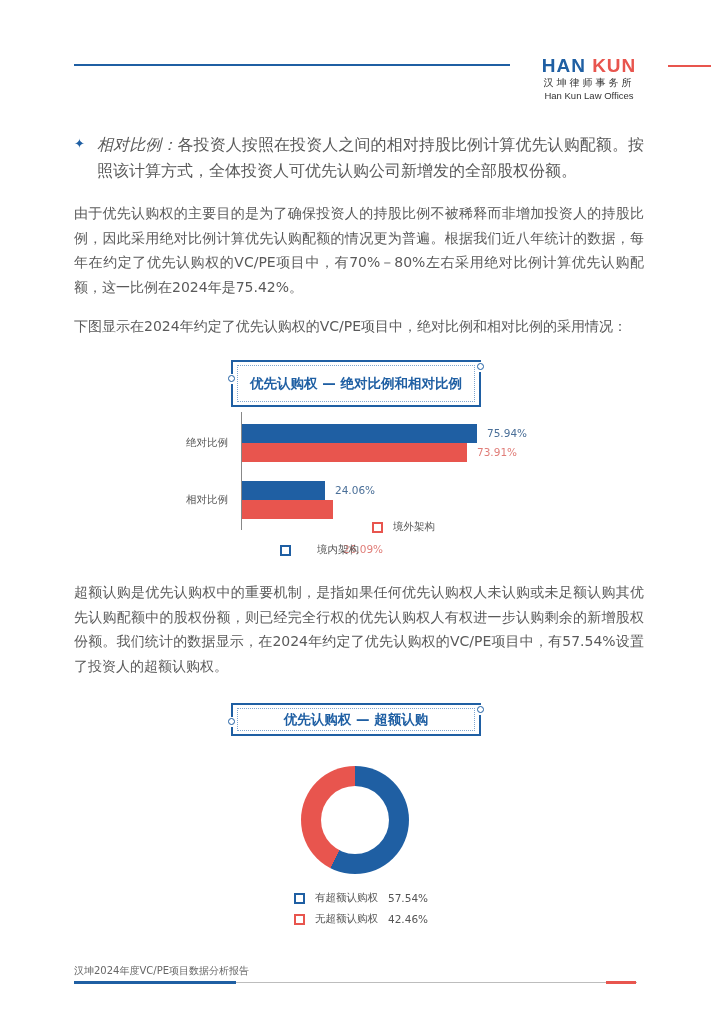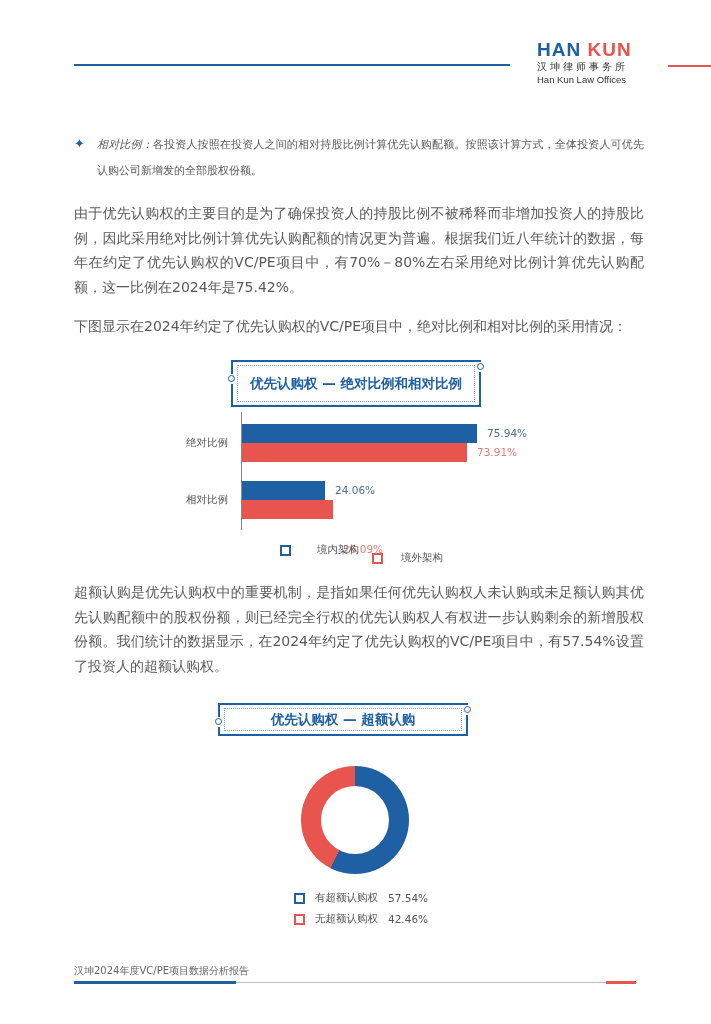--- a/index.html
+++ b/index.html
@@ -7,32 +7,32 @@
     width: 711px; height: 1024px; position: relative; overflow: hidden;
     background: #ffffff;
     font-family: "DejaVu Sans", "Liberation Sans", sans-serif;
     color: #555555;
   }
   .abs { position: absolute; }
 
   
   .hdr-line-blue { left: 74px; top: 64px; width: 436px; height: 2px; background: #1f5fa3; }
   .hdr-line-red  { left: 668px; top: 65px; width: 43px; height: 2px; background: #e8554e; }
-  .logo { left: 537px; top: 40px; width: 104px; }
+  .logo { left: 537px; top: 56px; width: 104px; text-align: center; }
   .logo-main { font-family: "Liberation Sans", sans-serif; font-weight: bold; font-size: 19px; letter-spacing: 1px; line-height: 20px; }
   .logo-main .han { color: #1f5fa3; }
   .logo-main .kun { color: #e8554e; }
   .logo-cn { font-size: 10px; color: #333; letter-spacing: 3px; line-height: 14px; margin-top: 0; }
   .logo-en { font-family: "Liberation Sans", sans-serif; font-size: 9.5px; color: #333; line-height: 12px; }
 
   
   .para { left: 74px; width: 570px; font-size: 14px; line-height: 24.5px; color: #5a5a5a; text-align: justify; }
   .bullet-row { left: 74px; top: 132px; width: 570px; }
   .bullet-icon { position: absolute; left: 0; top: 4px; color: #1f5fa3; font-size: 13px; }
-  .bullet-text { margin-left: 23px; font-size: 11px; line-height: 26px; color: #5a5a5a; text-align: justify; }
+  .bullet-text { margin-left: 23px; font-size: 16px; line-height: 26px; color: #5a5a5a; text-align: justify; font-family: Liberation Serif, serif; }
   .bullet-term { font-style: italic; }
 
   
   .frame { position: absolute; }
   .frame .outer { position: absolute; inset: 0; border: 2px solid #1f5fa3; }
   .frame .inner { position: absolute; left: 6px; right: 6px; top: 5px; bottom: 5px; border: 1px dotted #7fa6cf; }
   .frame .gap-left { position: absolute; left: -3px; width: 6px; background: #fff; }
   .frame .gap-right { position: absolute; right: -3px; width: 6px; background: #fff; }
   .frame .dot { position: absolute; width: 5px; height: 5px; border: 1.5px solid #1f5fa3; border-radius: 50%; background: #fff; }
   .frame .ftitle { position: absolute; left: 0; right: 0; top: 0; bottom: 0; display: flex; align-items: center; justify-content: center; font-weight: bold; font-size: 13.5px; color: #1f5fa3; }
@@ -96,28 +96,28 @@
 
 <div class="val-label" style="left:487px; top:427px; color:#4a6f98;">75.94%</div>
 <div class="val-label" style="left:477px; top:446px; color:#e07d78;">73.91%</div>
 <div class="val-label" style="left:335px; top:484px; color:#4a6f98;">24.06%</div>
 <div class="val-label" style="left:343px; top:503px; color:#e07d78;margin-top:40px;">26.09%</div>
 
 <div class="legend" style="left:280px; top:543px;gap:16px;">
   <span class="lg-box" style="border-color:#1f5fa3;"></span>
   <span>境内架构</span>
 </div>
-<div class="legend" style="left:372px; top:551px;gap:8px;">
+<div class="legend" style="left:372px; top:520px;">
   <span class="lg-box" style="border-color:#e8554e;"></span>
   <span>境外架构</span>
 </div>
 
 <div class="abs para" style="top:580px;">超额认购是优先认购权中的重要机制，是指如果任何优先认购权人未认购或未足额认购其优先认购配额中的股权份额，则已经完全行权的优先认购权人有权进一步认购剩余的新增股权份额。我们统计的数据显示，在2024年约定了优先认购权的VC/PE项目中，有57.54%设置了投资人的超额认购权。</div>
 
-<div class="frame" style="left:218px; top:703px; width:250px; height:33px;">
+<div class="frame" style="left:231px; top:703px; width:250px; height:33px;">
   <div class="outer"></div>
   <div class="inner"></div>
   <div class="gap-left" style="top:14px; height:10px;"></div>
   <div class="gap-right" style="top:2px; height:10px;"></div>
   <div class="dot" style="left:-3px; top:15px;"></div>
   <div class="dot" style="right:-3px; top:3px;"></div>
   <div class="ftitle">优先认购权 — 超额认购</div>
 </div>
 
 <div class="abs donut" id="donut" style="background: conic-gradient(rgb(31, 95, 163) 0deg, rgb(31, 95, 163) 57.54%, rgb(232, 85, 78) 57.54%, rgb(232, 85, 78) 100%);"></div>

